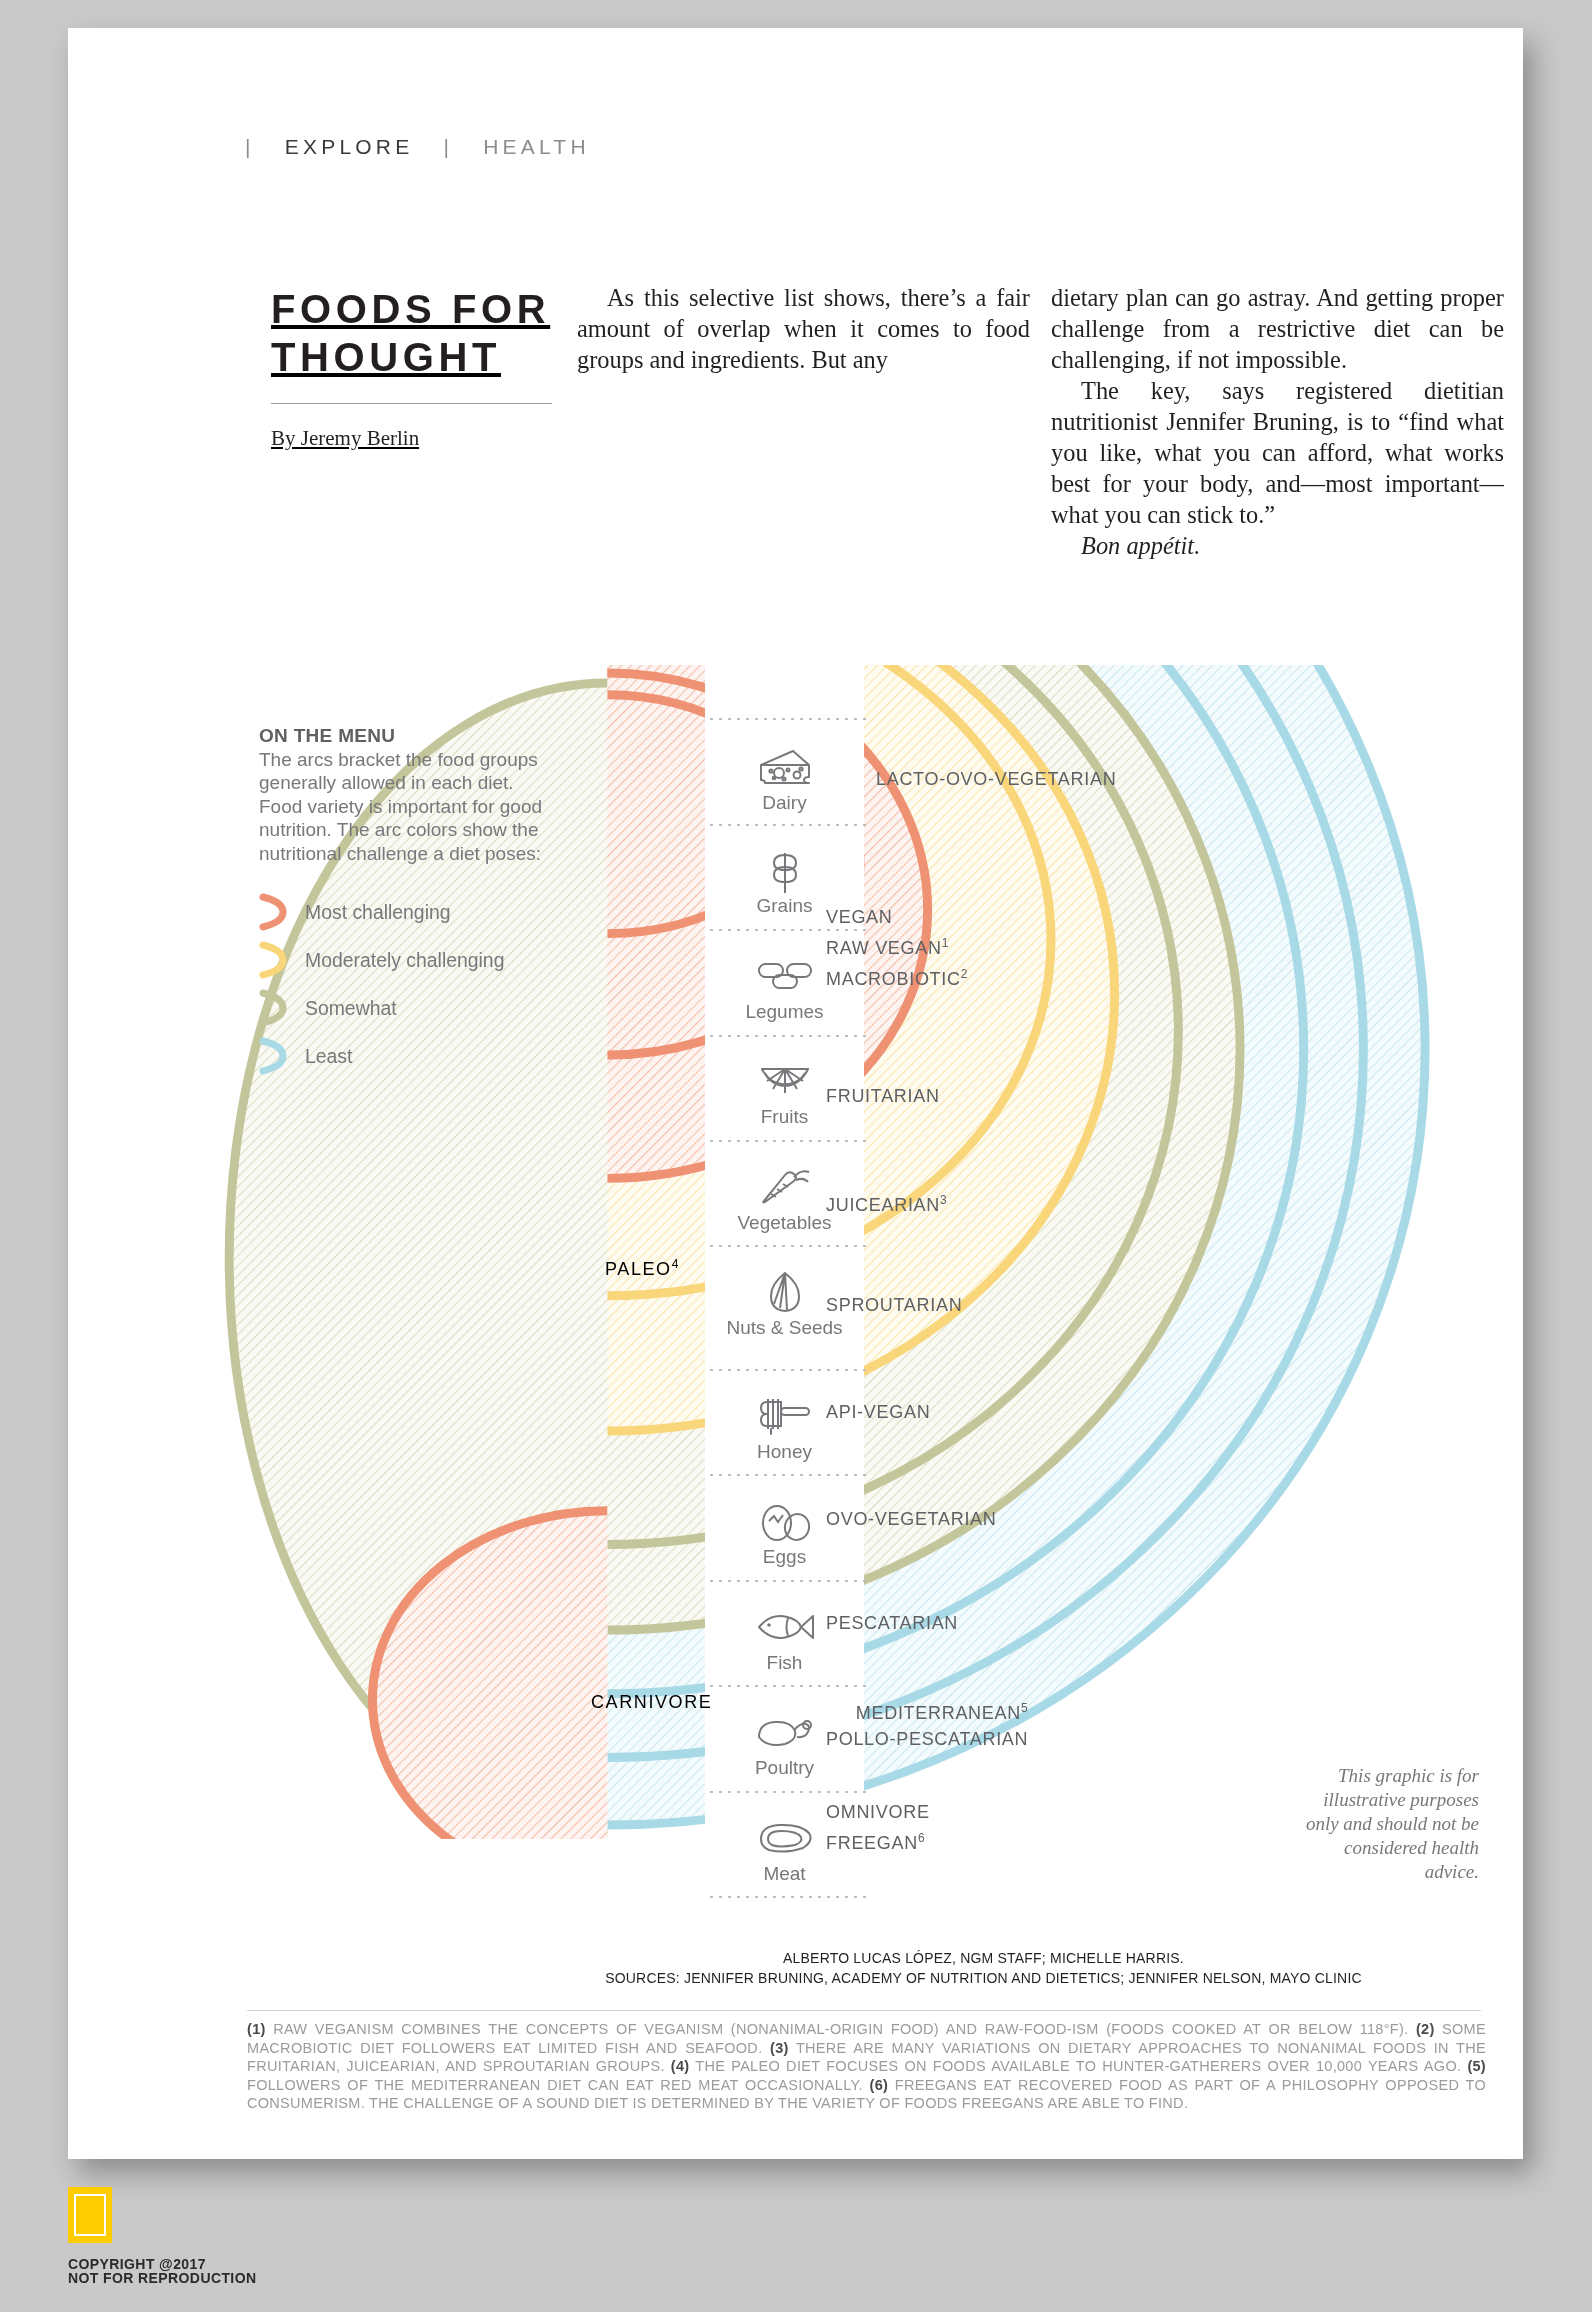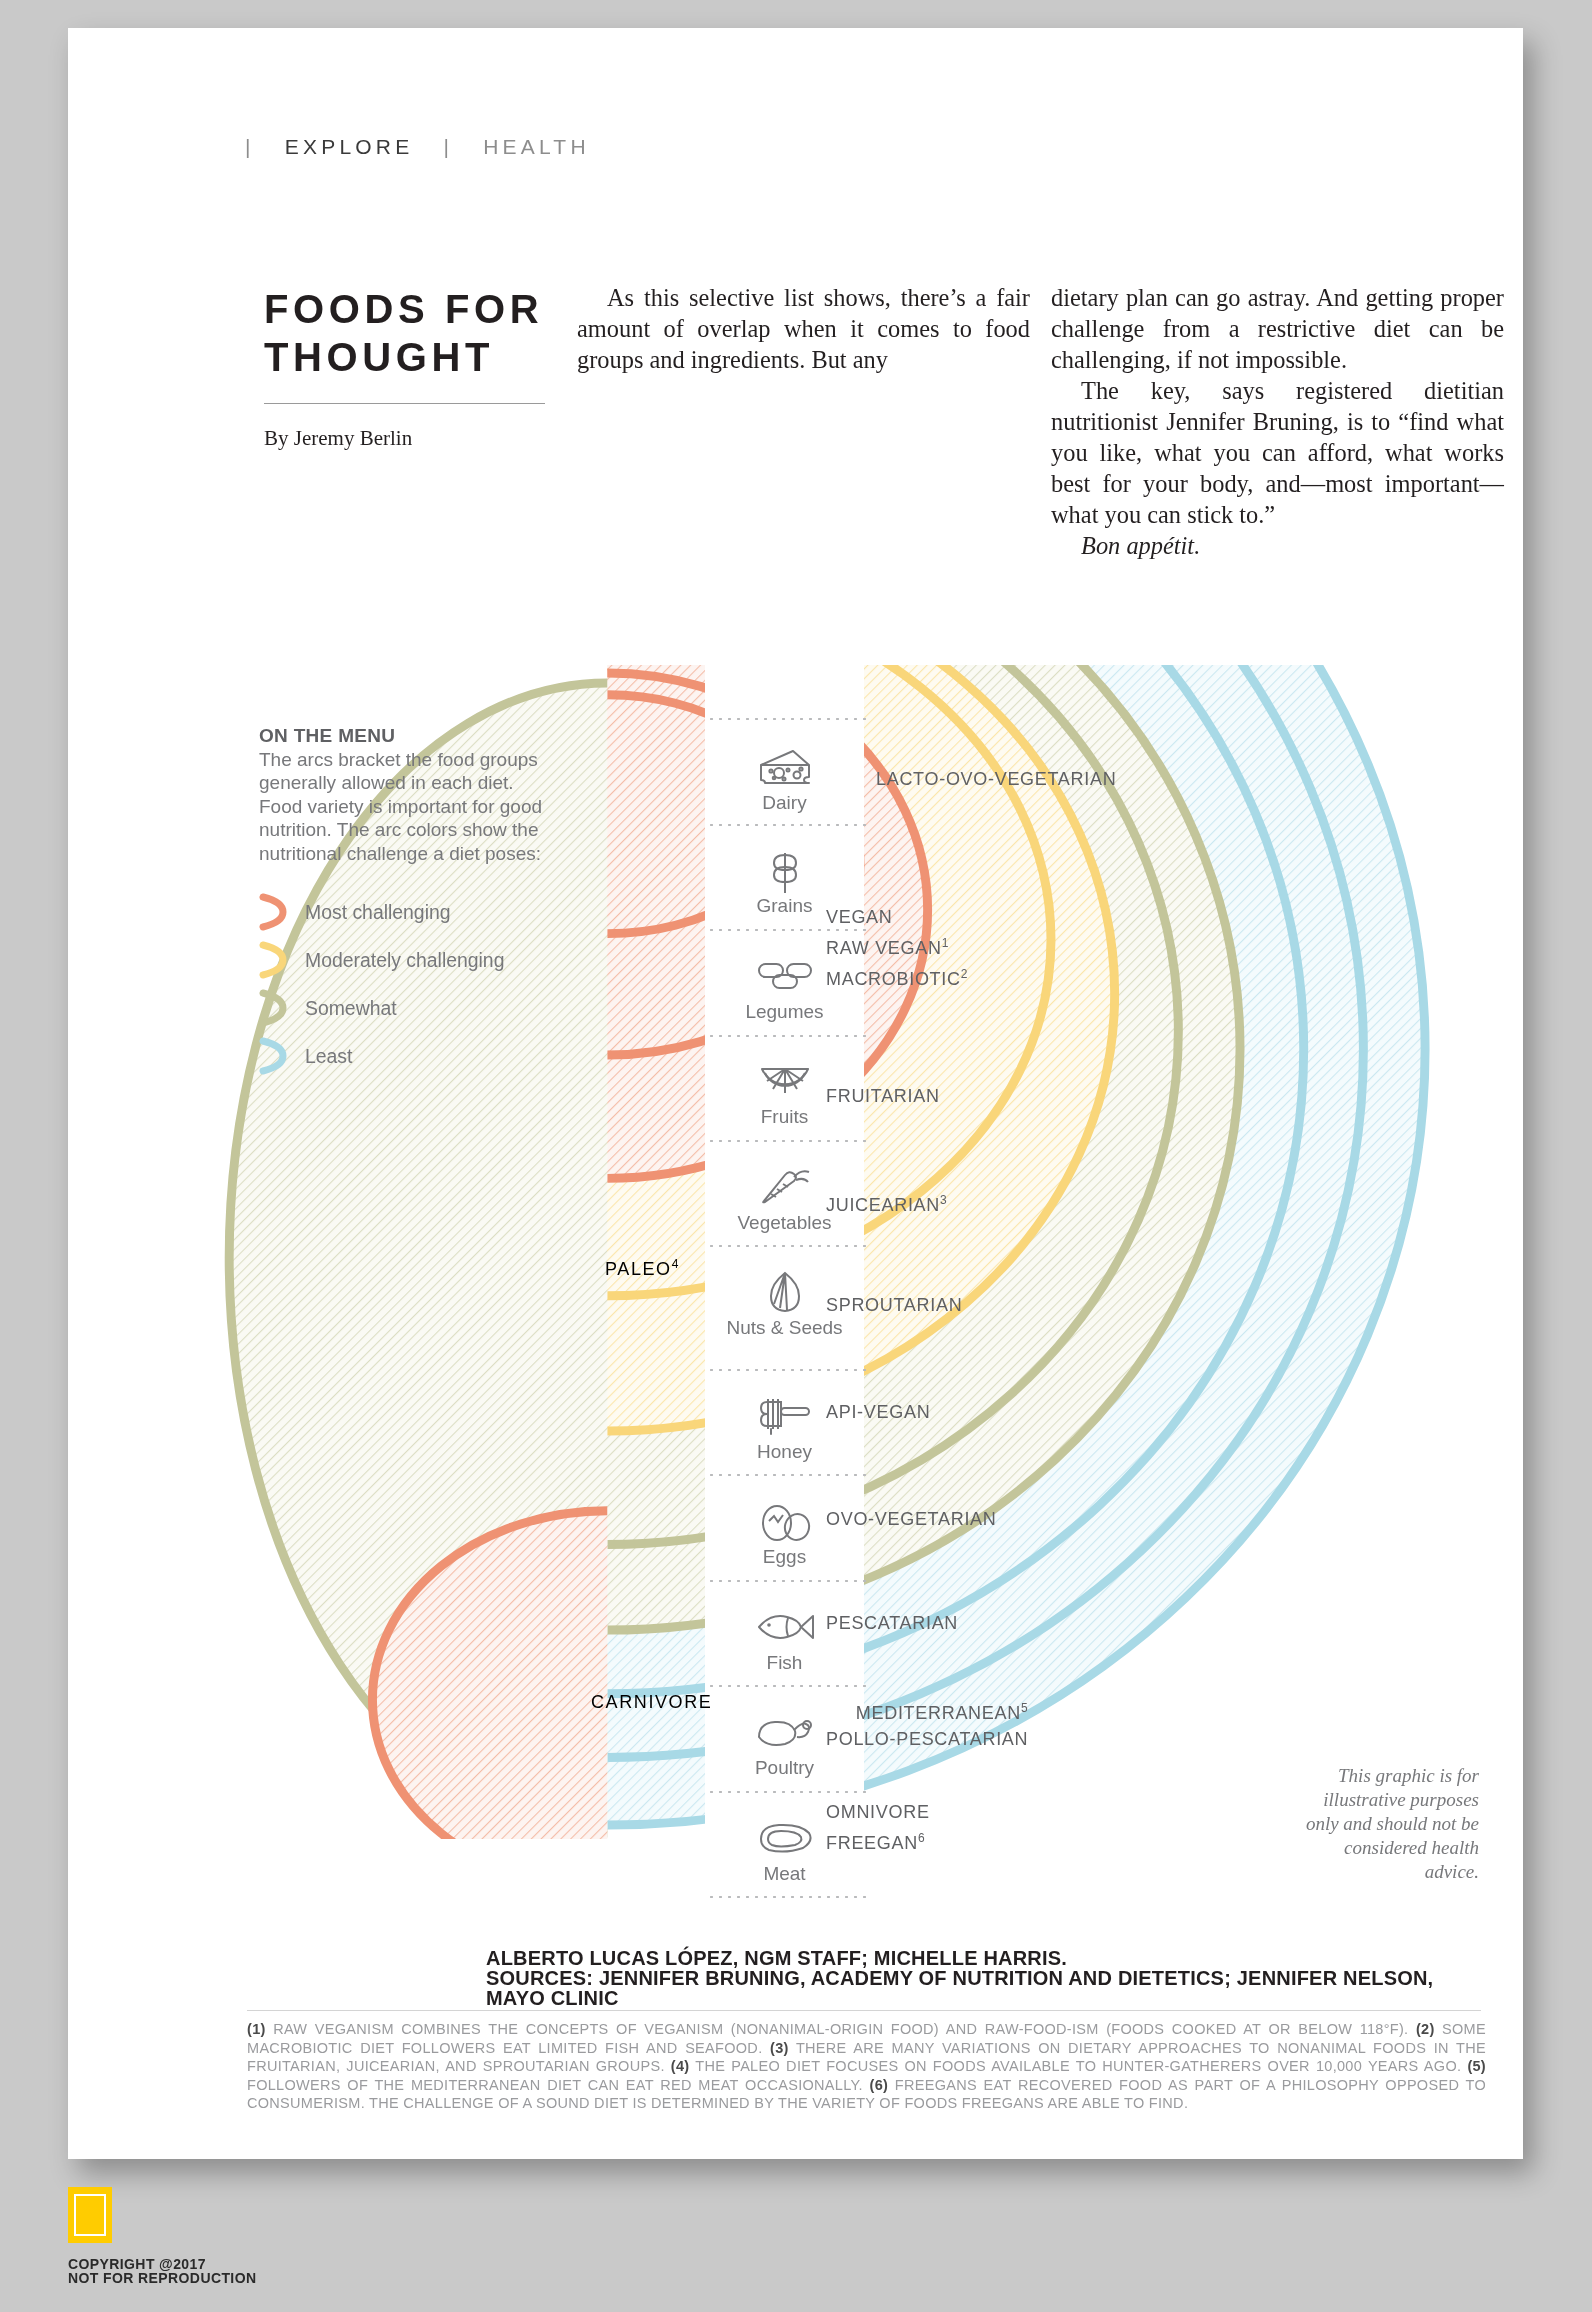--- a/index.html
+++ b/index.html
@@ -9,21 +9,21 @@
   
   #sheet{position:absolute;left:68px;top:28px;width:1455px;height:2131px;background:#ffffff;
          box-shadow:10px 14px 26px rgba(0,0,0,.30);}
 
   
   #kicker{position:absolute;left:177px;top:107px;font-size:21px;letter-spacing:4.2px;color:#3a3a3a;}
   #kicker .bar{color:#8d8d8d;font-weight:300;}
   #kicker .sec{color:#8d8d8d;}
 
   
-  #headline{position:absolute;left:196px;top:257px;width:299px;}
+  #headline{position:absolute;left:203px;top:257px;width:299px;text-decoration:underline;}
   #headline h1{margin:0;font-size:40px;line-height:48px;letter-spacing:4.6px;font-weight:600;color:#231f20;}
   #hrule{margin:22px 0 0 0;height:1px;background:#9a9a9a;width:281px;}
   #byline{margin-top:22px;font-family:"Liberation Serif",serif;font-size:21px;color:#231f20;}
 
   
   .col{position:absolute;top:254px;width:453px;font-family:"Liberation Serif",serif;
        font-size:24.4px;line-height:31px;color:#231f20;text-align:justify;}
   #col1{left:509px;}
   #col2{left:983px;}
   .col p{margin:0;}
@@ -55,22 +55,22 @@
   
   .dlabel{position:absolute;font-size:18px;line-height:26px;letter-spacing:0.7px;color:#5f6063;white-space:nowrap;}
   .dlabel sup{font-size:12px;}
   .inarc{position:absolute;font-size:18px;letter-spacing:1.6px;color:#000000;white-space:nowrap;}
 
   
   #disclaimer{position:absolute;left:1232px;top:1736px;width:179px;text-align:right;
               font-family:"Liberation Serif",serif;font-style:italic;font-size:19px;line-height:24px;color:#77787b;}
 
   
-  #credits{position:absolute;left:418px;top:1920px;width:995px;text-align:left;
-           font-size:20px;line-height:20px;letter-spacing:0.2px;color:#231f20;font-weight:700;}
+  #credits{position:absolute;left:418px;top:1920px;width:995px;text-align:center;
+           font-size:14px;line-height:20px;letter-spacing:0.2px;color:#231f20;font-weight:400;}
 
   
   #fnrule{position:absolute;left:179px;top:1982px;width:1234px;height:1px;background:#d4d4d4;}
   #footnotes{position:absolute;left:179px;top:1992px;width:1239px;
              font-size:14.5px;line-height:18.5px;letter-spacing:0.3px;color:#9a9b9e;text-align:justify;}
   #footnotes b{color:#4a4a4a;font-weight:700;}
 
   
   #logo{position:absolute;left:68px;top:2187px;width:418px;}
   #logobox{width:44px;height:56px;background:#ffcc00;float:left;position:relative;}

